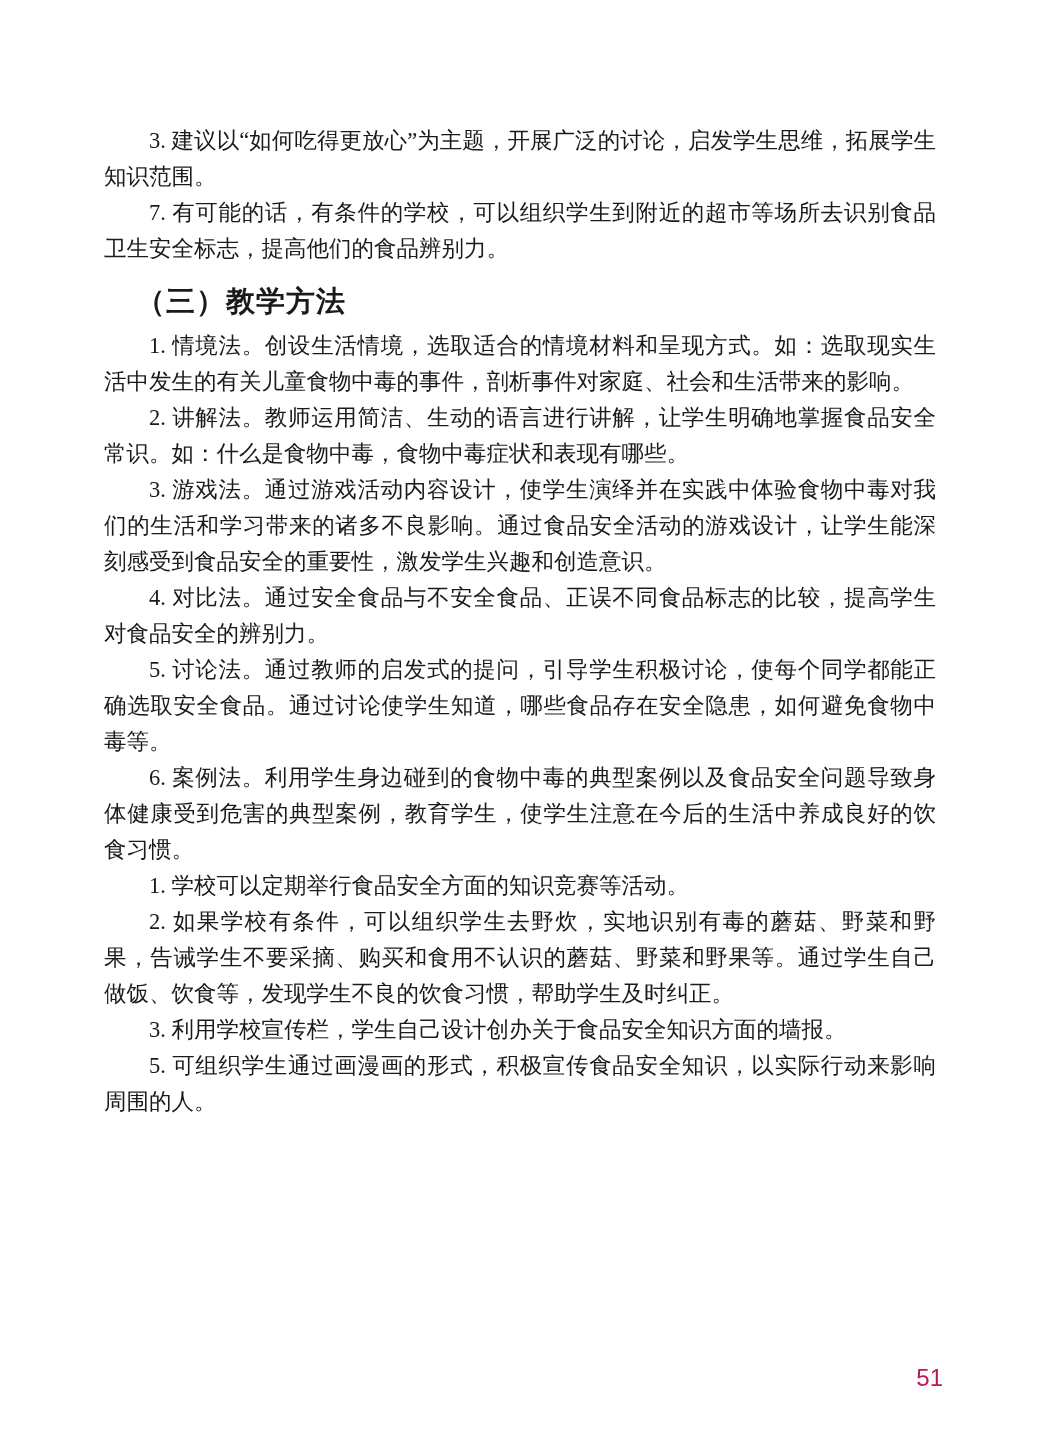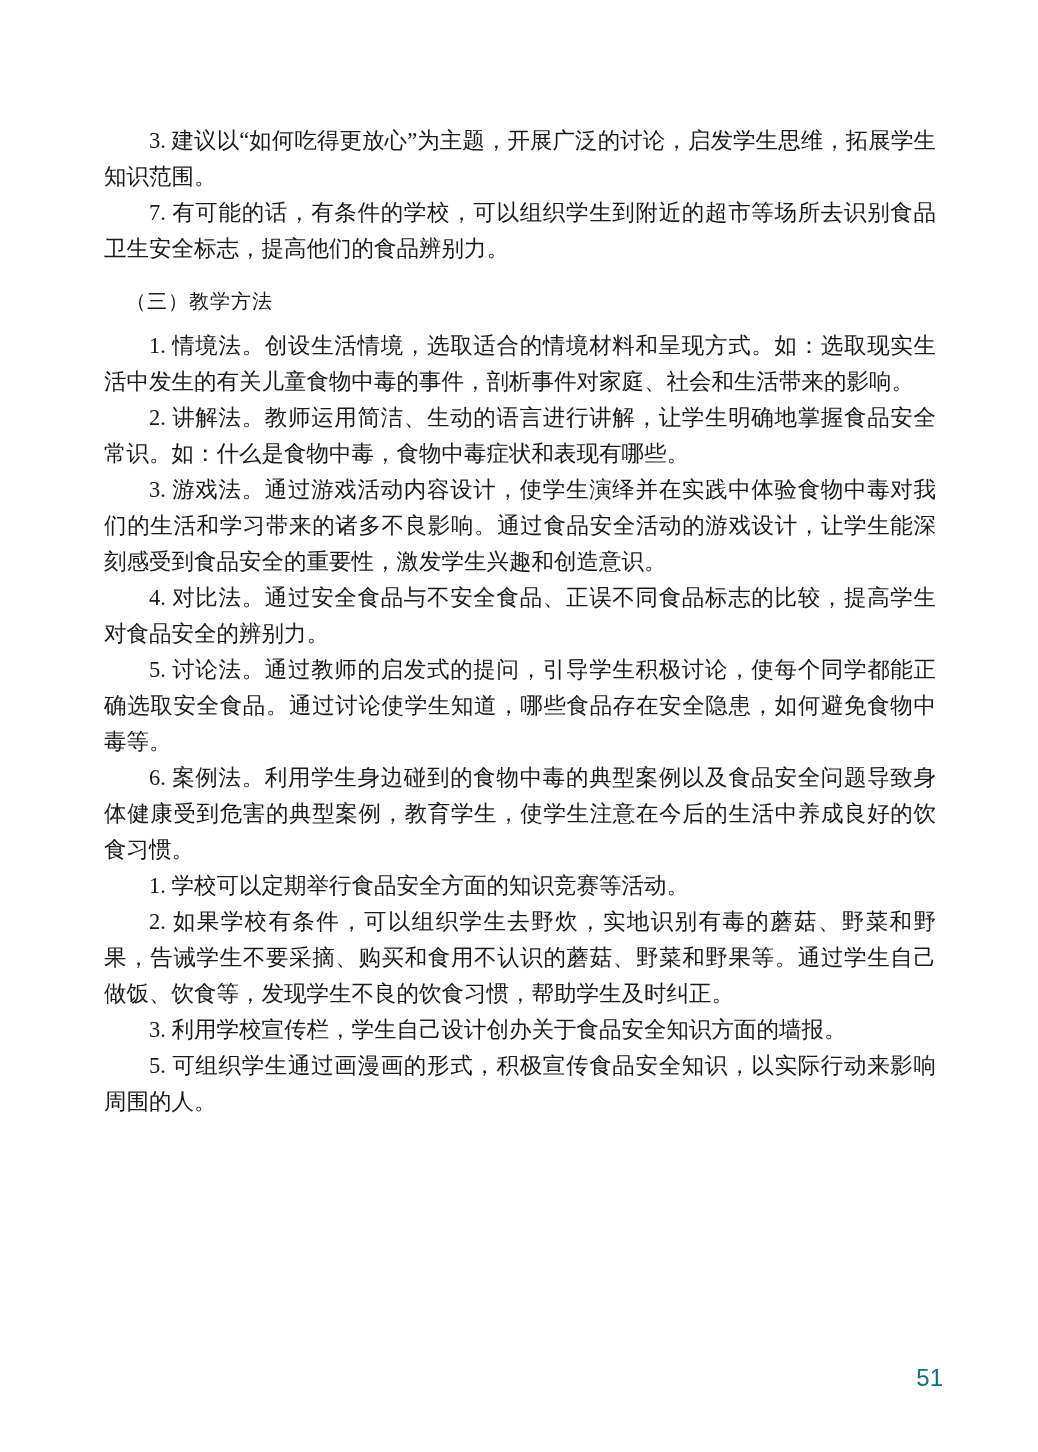--- a/index.html
+++ b/index.html
@@ -27,34 +27,34 @@
     margin: 0;
     font-size: 22.5px;
     line-height: 36px;
     text-align: justify;
     text-justify: inter-ideograph;
     text-indent: 2em;
     word-break: break-all;
   }
   .section-heading {
     margin: 12px 0 5px 0;
-    font-size: 20px;
+    font-size: 29px;
     line-height: 44px;
-    font-weight: normal;
+    font-weight: bold;
     text-indent: 1.1em;
     letter-spacing: 1px;
   }
   .page-number {
     position: absolute;
     right: 95px;
     bottom: 62px;
     font-family: "Liberation Sans", "DejaVu Sans", sans-serif;
     font-size: 24px;
     line-height: 1;
-    color: #0f766e;
+    color: #be185d;
   }
 </style>
 </head>
 <body>
 
 <div class="page">
   <div class="content">
 
     <p class="para">3. 建议以“如何吃得更放心”为主题，开展广泛的讨论，启发学生思维，拓展学生知识范围。</p>
     <p class="para">7. 有可能的话，有条件的学校，可以组织学生到附近的超市等场所去识别食品卫生安全标志，提高他们的食品辨别力。</p>

